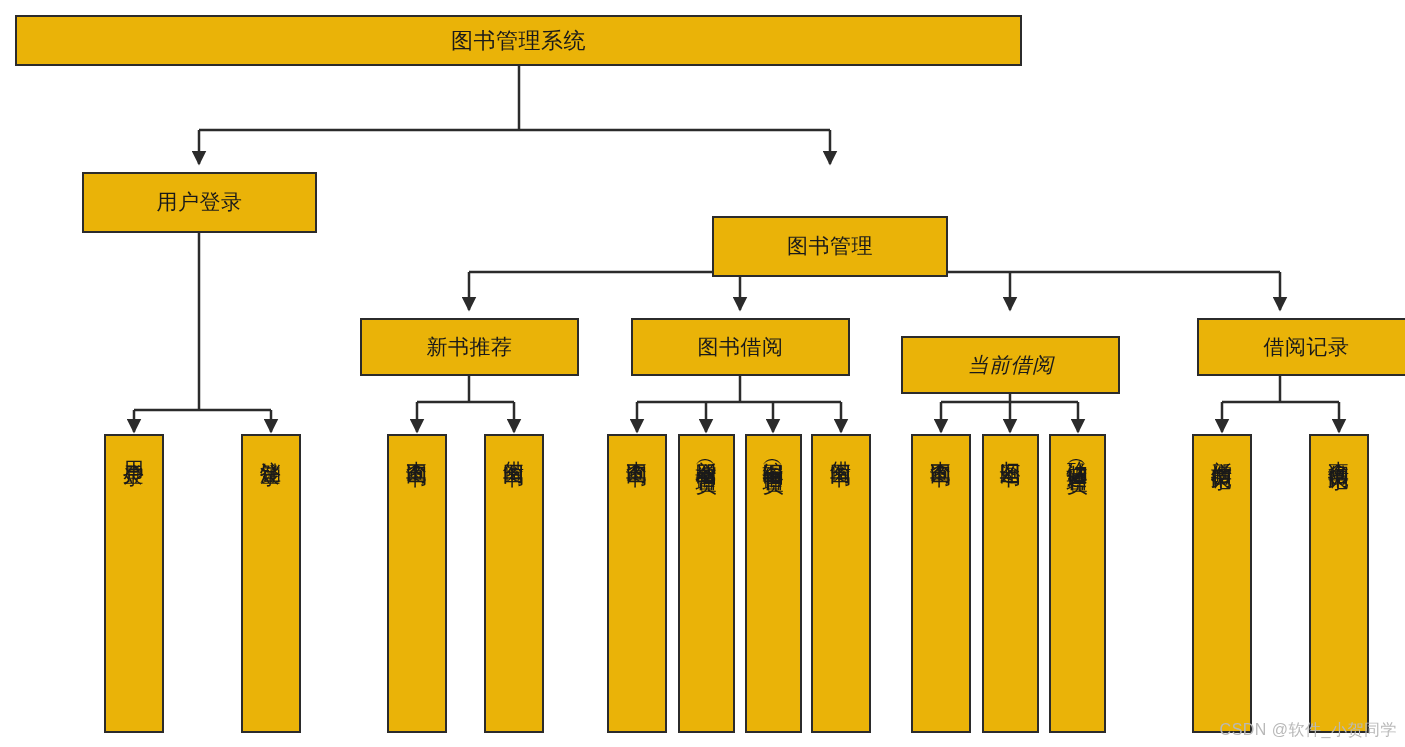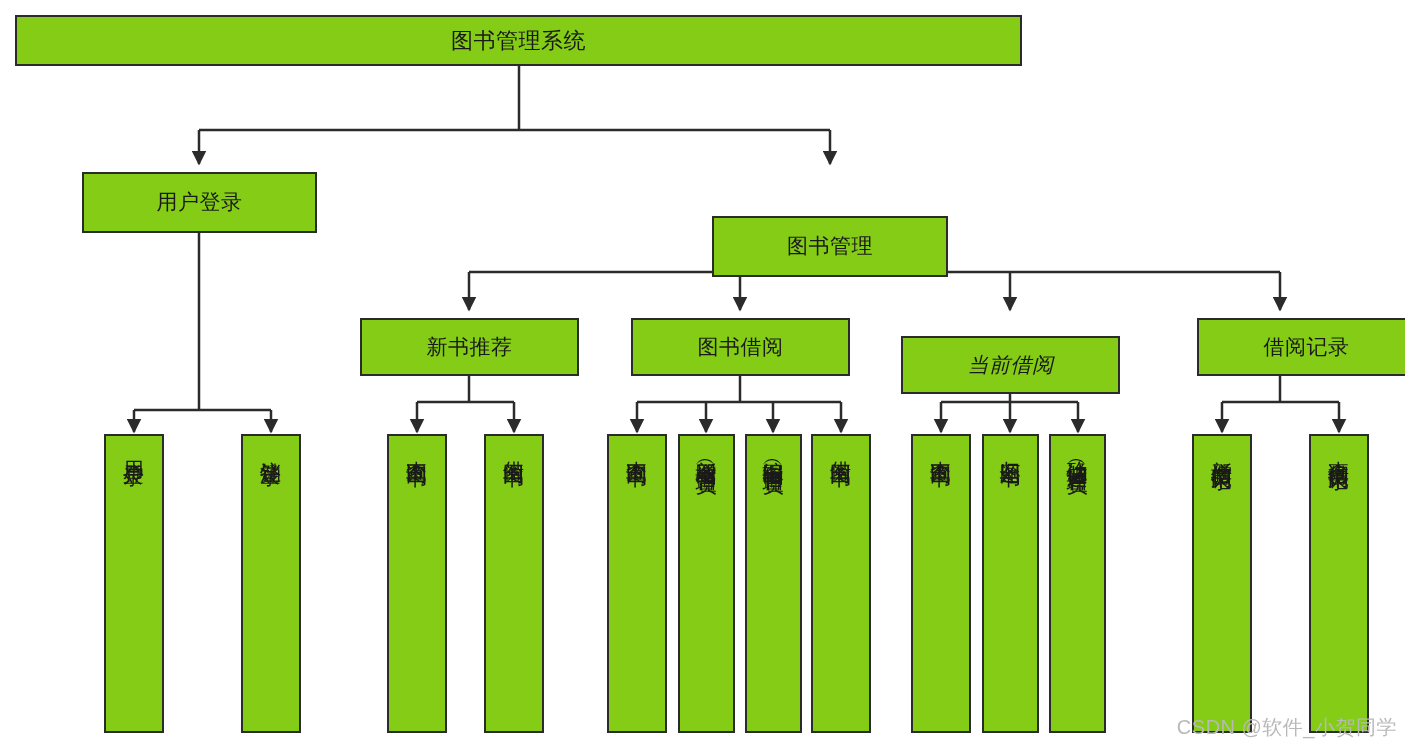--- a/index.html
+++ b/index.html
@@ -21,21 +21,21 @@
     position: absolute;
     left: 0;
     top: 0;
     width: 1405px;
     height: 747px;
   }
   .node {
     position: absolute;
     box-sizing: border-box;
     border: 2px solid #2b2b2b;
-    background: #84cc16;
+    background: #eab308;
     display: flex;
     align-items: center;
     justify-content: center;
     color: #1a1a1a;
     z-index: 2;
   }
   .node .label {
     display: block;
     text-align: center;
     line-height: 1.18;
@@ -57,21 +57,21 @@
     line-height: 1;
     white-space: nowrap;
   }
   .node.root .label {
     font-size: 22px;
   }
   #watermark {
     position: absolute;
     right: 8px;
     bottom: 6px;
-    font-size: 20px;
+    font-size: 16px;
     color: #b9b9b9;
     letter-spacing: 0.5px;
     z-index: 5;
     white-space: nowrap;
     font-family: "Liberation Sans", "DejaVu Sans", sans-serif;
   }
 </style>
 </head>
 <body>
 

